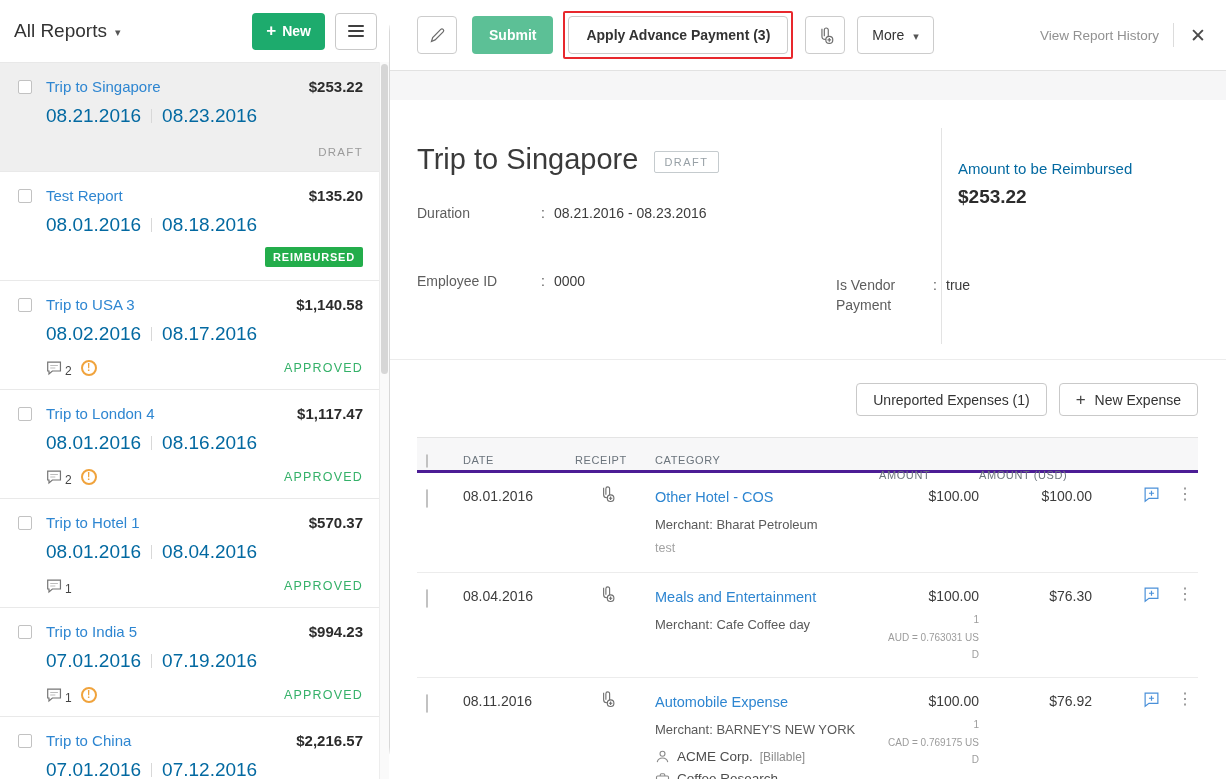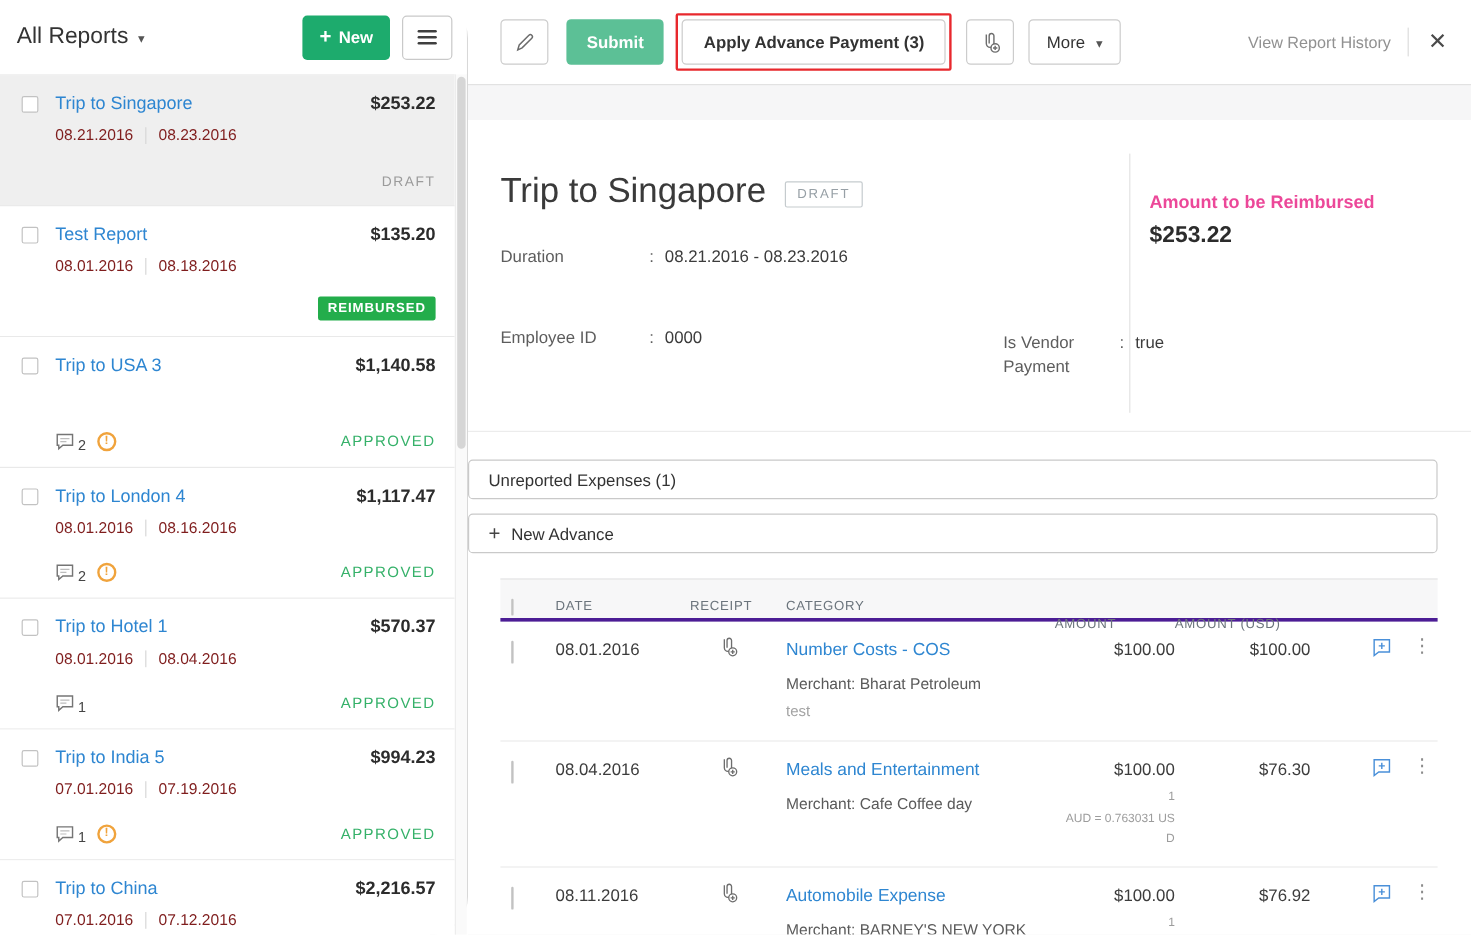--- a/index.html
+++ b/index.html
@@ -21,21 +21,21 @@
   .btn-menu { width:42px; height:37px; background:#fff; border:1px solid #c9c9c9; border-radius:4px; display:flex; flex-direction:column; align-items:center; justify-content:center; gap:3px; cursor:pointer; }
   .btn-menu .bar { width:16px; height:2px; background:#3f3f3f; border-radius:1px; }
 
   .report-list { position:absolute; top:62px; left:0; right:10px; bottom:0; overflow:hidden; border-top:1px solid #e8e8e8; }
   .report-item { height:109px; padding:15px 16px 0 18px; border-bottom:1px solid #e9e9e9; position:relative; background:#fff; }
   .report-item.selected { background:#efefef; }
   .ri-line1 { display:flex; align-items:center; }
   .checkbox { width:14px; height:14px; border:1px solid #c2c2c2; border-radius:2px; background:#fff; flex:none; cursor:pointer; }
   .ri-title { color:#2e86d1; font-size:15px; margin-left:14px; text-decoration:none; cursor:pointer; }
   .ri-amount { margin-left:auto; font-size:15px; color:#2c2c2c; font-weight:bold; }
-  .ri-dates { margin:10px 0 0 28px; font-size:13px; color:#7f1d1d; display:flex; align-items:center; }
+  .ri-dates { margin:10px 0 0 28px; font-size:19px; color:#0369a1; display:flex; align-items:center; }
   .ri-dates .dsep { width:1px; height:14px; background:#d8d8d8; margin:0 10px; }
   .ri-line3 { position:absolute; left:18px; right:16px; bottom:13px; display:flex; align-items:center; }
   .ri-meta { display:flex; align-items:center; gap:9px; margin-left:28px; }
   .comment-wrap { display:flex; align-items:flex-end; gap:2px; }
   .comment-count { font-size:12px; color:#444; line-height:10px; }
   .warn { width:16px; height:16px; border:2px solid #f0a33c; border-radius:50%; color:#f0a33c; font-size:10px; font-weight:bold; display:flex; align-items:center; justify-content:center; line-height:1; }
   .ri-status { margin-left:auto; }
   .status-draft { color:#9b9b9b; font-size:11.5px; letter-spacing:1.3px; }
   .status-badge { background:#23ad4b; color:#fff; font-size:11px; font-weight:bold; letter-spacing:0.8px; padding:4px 8px; border-radius:2px; }
   .status-approved { color:#35b169; font-size:12.5px; letter-spacing:1.2px; }
@@ -68,24 +68,24 @@
   .field-row { display:flex; font-size:14px; line-height:1.45; }
   .f-label { width:124px; color:#5d5d5d; flex:none; }
   .f-colon { width:13px; color:#5d5d5d; flex:none; }
   .f-value { color:#3c3c3c; }
   .duration-row { margin-top:27px; }
   .fields2 { position:relative; margin-top:48px; }
   .vendor-field { position:absolute; left:419px; top:4px; }
   .vendor-field .f-label { width:97px; }
   .amount-divider { position:absolute; left:551px; top:28px; height:216px; width:1px; background:#e3e3e3; }
   .amount-panel { position:absolute; left:568px; top:60px; }
-  .amount-label { font-size:15px; color:#ec4899;font-weight:bold; }
+  .amount-label { font-size:15px; color:#0369a1; }
   .amount-value { font-size:19px; font-weight:bold; color:#2c2c2c; margin-top:9px; }
 
-  .actions-row { display:flex; justify-content:flex-end; gap:12px; padding:23px 28px 0 0;flex-direction:column; }
+  .actions-row { display:flex; justify-content:flex-end; gap:12px; padding:23px 28px 0 0; }
   .btn-outline { background:#fff; border:1px solid #c9c9c9; border-radius:4px; font-size:14px; color:#333; height:33px; padding:0 16px; cursor:pointer; display:flex; align-items:center; }
   .btn-newexp { gap:9px; }
   .btn-newexp .plus { font-size:17px; color:#444; font-weight:normal; }
 
   .expense-table { margin:21px 28px 0 27px; }
   .tgrid { display:grid; grid-template-columns:36px 112px 80px 234px 100px 113px 1fr; }
   .t-header { background:#f7f7f8; border-top:1px solid #e4e4e4; border-bottom:3px solid #4c1d95; height:36px; align-items:center; font-size:11px; color:#6b747c; letter-spacing:0.6px; }
   .th { padding-left:10px; }
   .th-right { text-align:left; padding-left:0;margin-top:31px; }
   .t-row { border-bottom:1px solid #ececec; padding:15px 0 0 0; align-items:start; }
@@ -164,20 +164,25 @@
           <span class="ri-status status-badge">REIMBURSED</span>
         </div>
       </div>
 
       <div class="report-item">
         <div class="ri-line1">
           <span class="checkbox"></span>
           <a class="ri-title">Trip to USA 3</a>
           <span class="ri-amount">$1,140.58</span>
         </div>
+        <div class="ri-dates">
+          <span>08.02.2016</span>
+          <span class="dsep"></span>
+          <span>08.17.2016</span>
+        </div>
         <div class="ri-line3">
           <span class="ri-meta">
             <span class="comment-wrap">
               <svg width="17" height="16" viewBox="0 0 20 18">
                   <path d="M2 2h15v10.5H7.5L3.5 16v-3.5H2z" fill="none" stroke="#757575" stroke-width="1.4"></path>
                   <path d="M5 6h9M5 9h6" stroke="#bdbdbd" stroke-width="1.2"></path>
                 </svg>
               <span class="comment-count">2</span>
             </span>
             <span class="warn">!</span>
@@ -346,21 +351,21 @@
         <div class="amount-panel">
           <div class="amount-label">Amount to be Reimbursed</div>
           <div class="amount-value">$253.22</div>
         </div>
       </div>
 
       <div class="actions-row">
         <button class="btn-outline">Unreported Expenses (1)</button>
         <button class="btn-outline btn-newexp">
           <span class="plus">+</span>
-          <span>New Advance</span>
+          <span>New Expense</span>
         </button>
       </div>
 
       <div class="expense-table">
 
         <div class="tgrid t-header">
           <span class="c-check"><span class="checkbox"></span></span>
           <span class="th">DATE</span>
           <span class="th">RECEIPT</span>
           <span class="th">CATEGORY</span>
@@ -375,21 +380,21 @@
           <span class="c-receipt">
             <svg width="18" height="18" viewBox="0 0 24 24">
                 <g fill="none" stroke="#6e6e6e" stroke-width="1.5">
                   <path d="M7.5 3.5v9.5a4 4 0 008 0V5a2.5 2.5 0 00-5 0v8"></path>
                   <circle cx="16.8" cy="17.6" r="4.4" fill="#fff"></circle>
                   <path d="M16.8 15.3v4.6M14.5 17.6h4.6"></path>
                 </g>
               </svg>
           </span>
           <span class="c-cat">
-            <a class="cat-link">Number Costs - COS</a>
+            <a class="cat-link">Other Hotel - COS</a>
             <div class="cat-merchant">Merchant: Bharat Petroleum</div>
             <div class="cat-note">test</div>
           </span>
           <span class="c-amount">$100.00</span>
           <span class="c-usd">$100.00</span>
           <span class="c-actions">
             <svg width="17" height="17" viewBox="0 0 20 20">
                 <path d="M2.5 2.5h15v12H7l-4.5 3.5z" fill="none" stroke="#4a90d9" stroke-width="1.4"></path>
                 <path d="M10 5.5v6M7 8.5h6" stroke="#4a90d9" stroke-width="1.4"></path>
               </svg>

